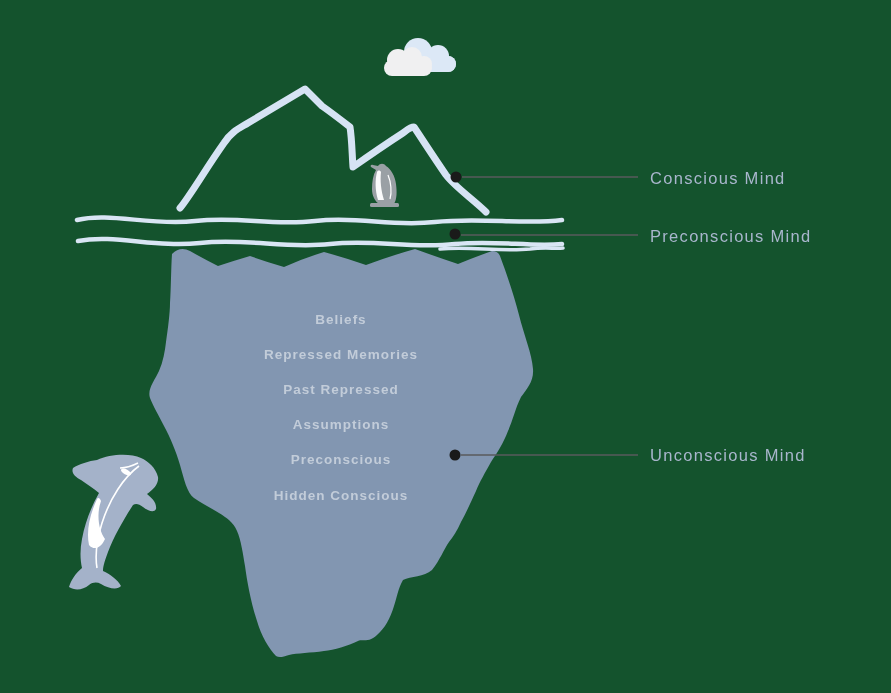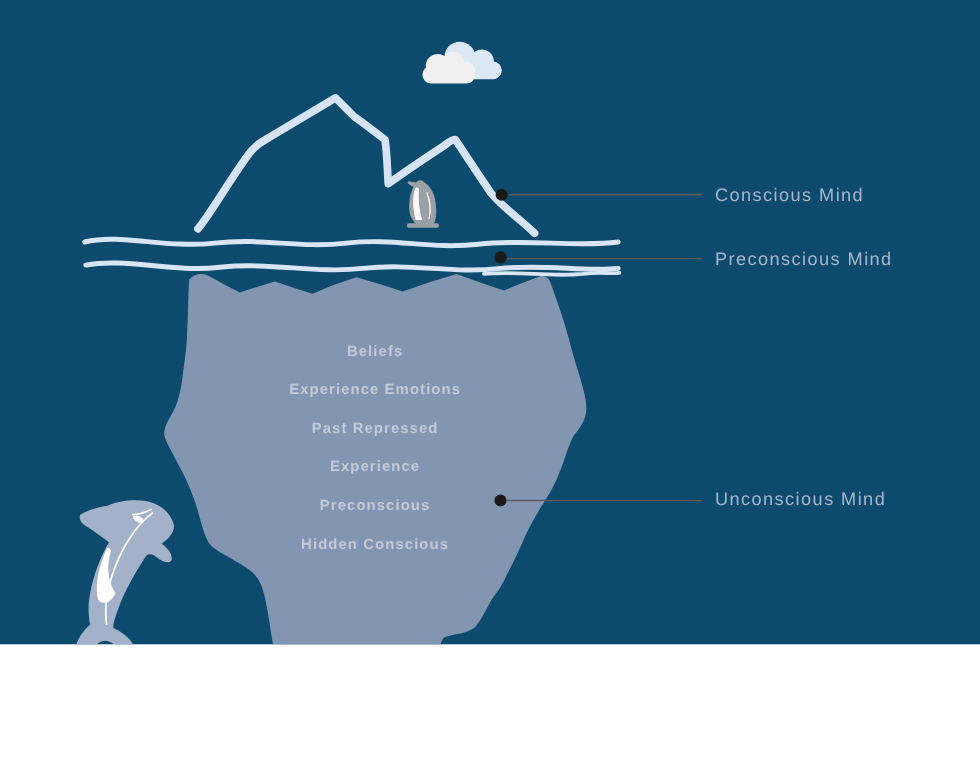--- a/index.html
+++ b/index.html
@@ -1,19 +1,19 @@
 <!DOCTYPE html>
 <html><head>
 <meta charset="utf-8">
 <style>
   html,body{margin:0;padding:0;background:#fff;}
   .canvas{
     position:relative;
-    width:891px;height:586px;
-    background:#0c4a6e;
+    width:891px;height:693px;
+    background:#14532d;
     overflow:hidden;
     font-family:"Liberation Sans",sans-serif;
   }
   .canvas svg{position:absolute;inset:0;}
   .mind-label{
     position:absolute;
     left:650px;
     transform:translateY(-50%);
     font-size:16.5px;
     font-weight:400;
@@ -128,19 +128,19 @@
       <line class="callout-line" x1="461" y1="455" x2="638" y2="455"></line>
       <circle class="callout-dot" cx="455" cy="455" r="5.5"></circle>
     </g>
   </svg>
 
   <div class="mind-label" style="top:178px">Conscious Mind</div>
   <div class="mind-label" style="top:236px">Preconscious Mind</div>
   <div class="mind-label" style="top:455px">Unconscious Mind</div>
 
   <div class="berg-item" style="top:319px">Beliefs</div>
-  <div class="berg-item" style="top:354px">Experience Emotions</div>
+  <div class="berg-item" style="top:354px">Repressed Memories</div>
   <div class="berg-item" style="top:389px">Past Repressed</div>
-  <div class="berg-item" style="top:424px">Experience</div>
+  <div class="berg-item" style="top:424px">Assumptions</div>
   <div class="berg-item" style="top:459px">Preconscious</div>
   <div class="berg-item" style="top:495px">Hidden Conscious</div>
 
 </div>
 
 </body></html>

